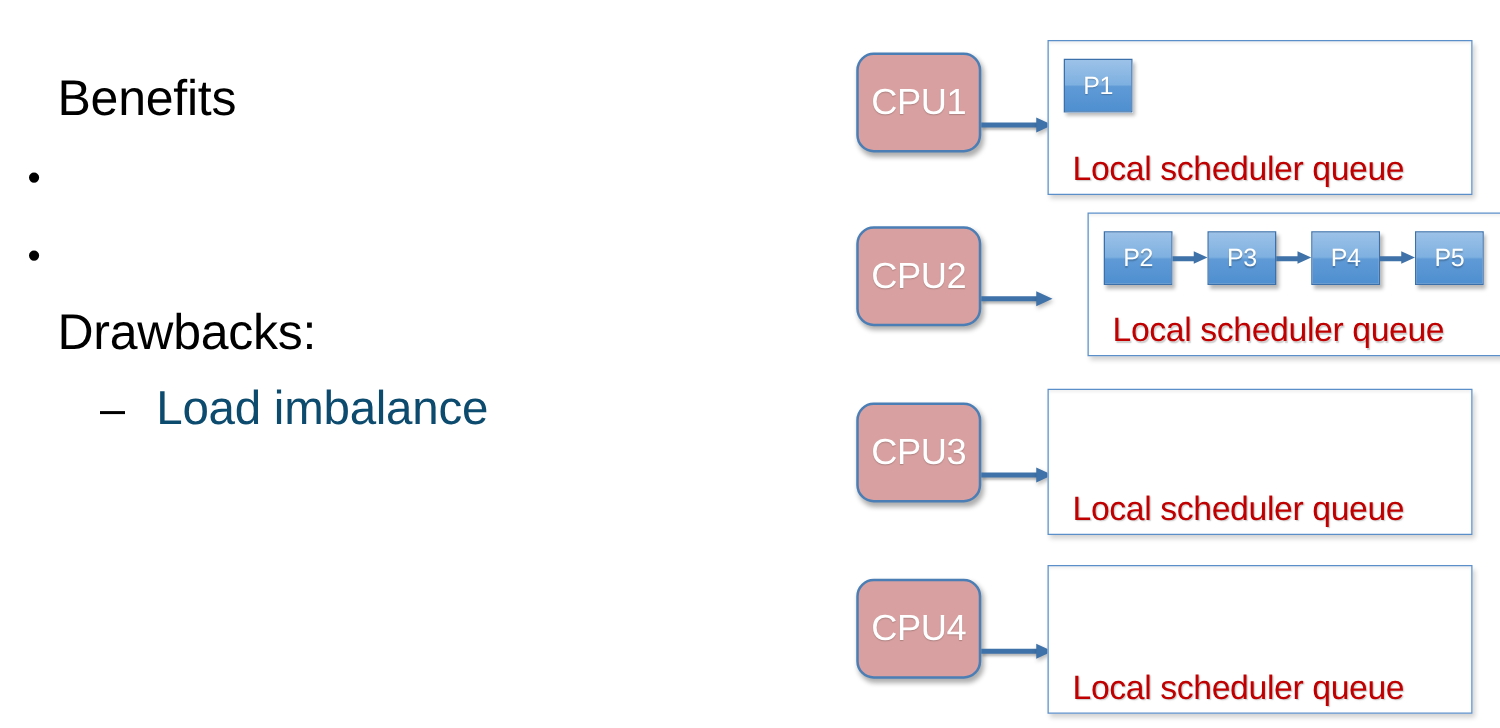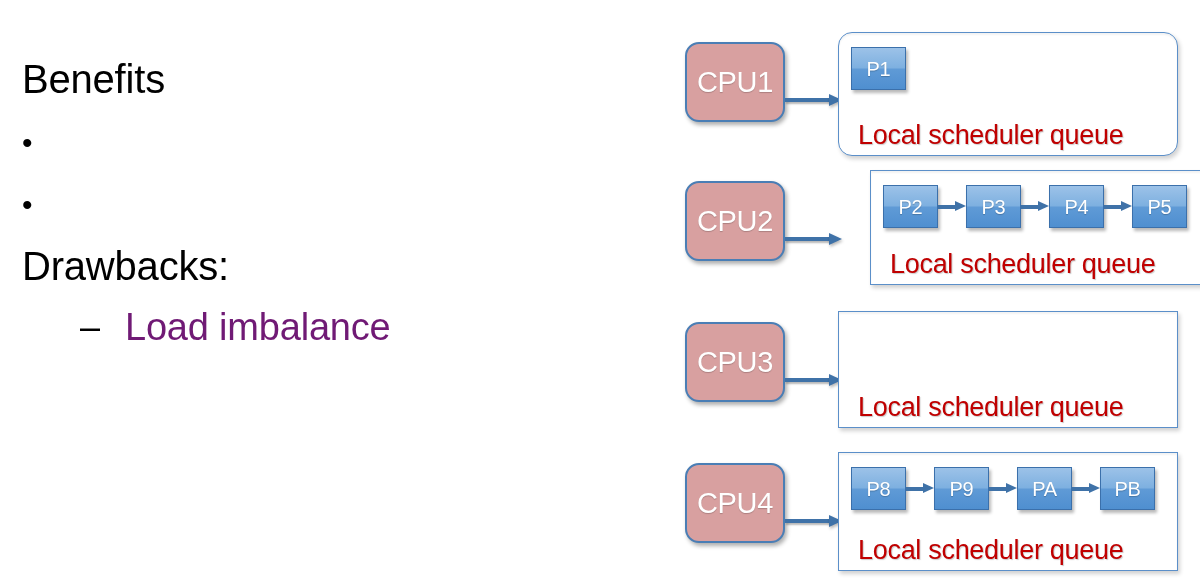--- a/index.html
+++ b/index.html
@@ -24,20 +24,21 @@
     top: 0;
     width: 660px;
     height: 582px;
   }
   .txt-line {
     position: absolute;
     white-space: nowrap;
     line-height: 1;
     color: #000000;
     letter-spacing: -0.2px;
+    margin-left: 24px;
   }
   .heading {
     font-size: 40px;
     left: 22px;
   }
   #line-benefits { top: 59px; }
   #line-drawbacks { top: 246px; }
 
   .bullet-row {
     position: absolute;
@@ -76,21 +77,21 @@
   .dash-mark {
     font-size: 36px;
     line-height: 1;
     width: 45px;
     display: inline-block;
     color: #000000;
   }
   .subbullet-text {
     font-size: 38px;
     line-height: 1;
-    color: #701a75;
+    color: #0c4a6e;
     letter-spacing: -0.2px;
   }
 
   
   .diagram {
     position: absolute;
     left: 660px;
     top: 0;
     width: 540px;
     height: 582px;
@@ -171,21 +172,21 @@
   
   .queue-box {
     position: absolute;
     left: 178px;
     width: 340px;
     border: 1.5px solid #5b8fc9;
     background: #ffffff;
     box-shadow: 2px 3px 4px rgba(0,0,0,0.18), inset 0 2px 2px rgba(0,0,0,0.05);
     box-sizing: border-box;
   }
-  #cpu-row-0 .queue-box { top: 8px;  height: 124px; border-radius: 14px; }
+  #cpu-row-0 .queue-box { top: 8px;  height: 124px; }
   #cpu-row-1 .queue-box { top: 5px;  height: 115px; margin-left: 32px; }
   #cpu-row-2 .queue-box { top: 6px;  height: 117px; }
   #cpu-row-3 .queue-box { top: 5px;  height: 119px; }
 
   
   .proc-chain {
     position: absolute;
     left: 12px;
     top: 14px;
     display: flex;
@@ -350,43 +351,17 @@
   <div class="cpu-row" id="cpu-row-3">
     <div class="cpu-box">
       <span class="cpu-label">CPU</span>
       <span class="cpu-number">4</span>
     </div>
     <div class="connector">
       <div class="shaft"></div>
       <div class="head"></div>
     </div>
     <div class="queue-box">
-      <div class="proc-chain">
-        <div class="proc-box">
-          <span class="proc-label">P8</span>
-        </div>
-        <div class="proc-arrow">
-          <div class="shaft"></div>
-          <div class="head"></div>
-        </div>
-        <div class="proc-box">
-          <span class="proc-label">P9</span>
-        </div>
-        <div class="proc-arrow">
-          <div class="shaft"></div>
-          <div class="head"></div>
-        </div>
-        <div class="proc-box">
-          <span class="proc-label">PA</span>
-        </div>
-        <div class="proc-arrow">
-          <div class="shaft"></div>
-          <div class="head"></div>
-        </div>
-        <div class="proc-box">
-          <span class="proc-label">PB</span>
-        </div>
-      </div>
       <div class="queue-caption">Local scheduler queue</div>
     </div>
   </div>
 
 </div>
 
 </body></html>

